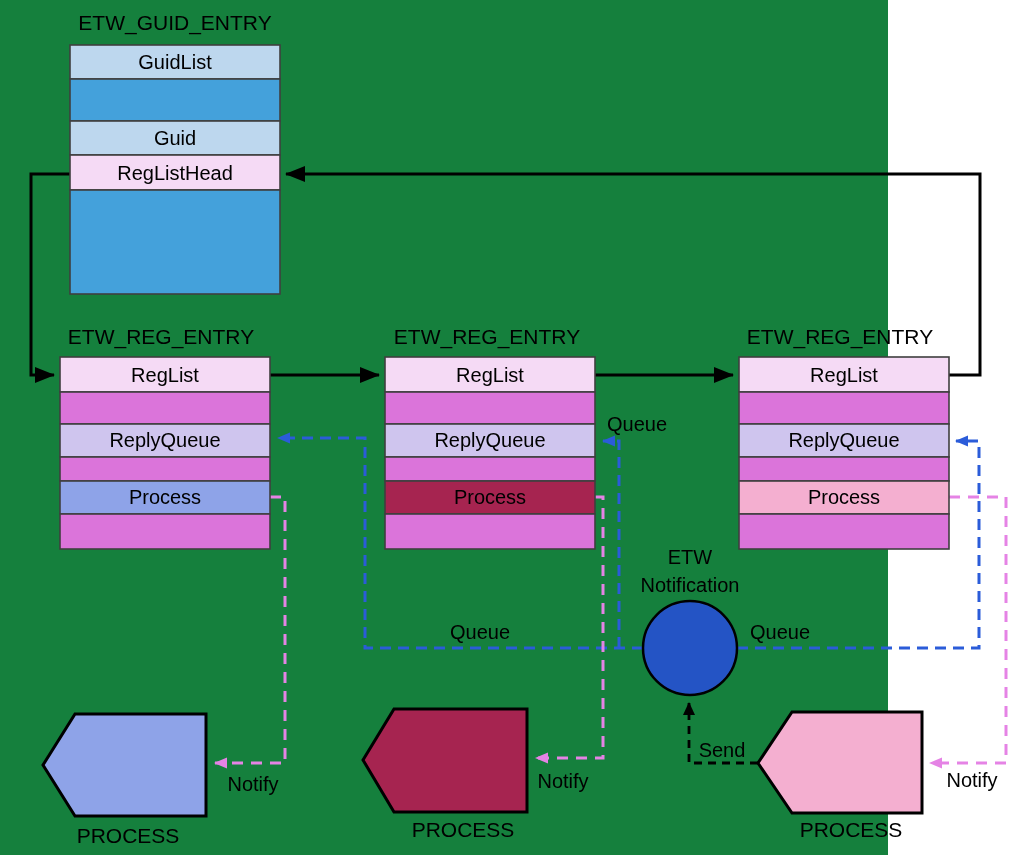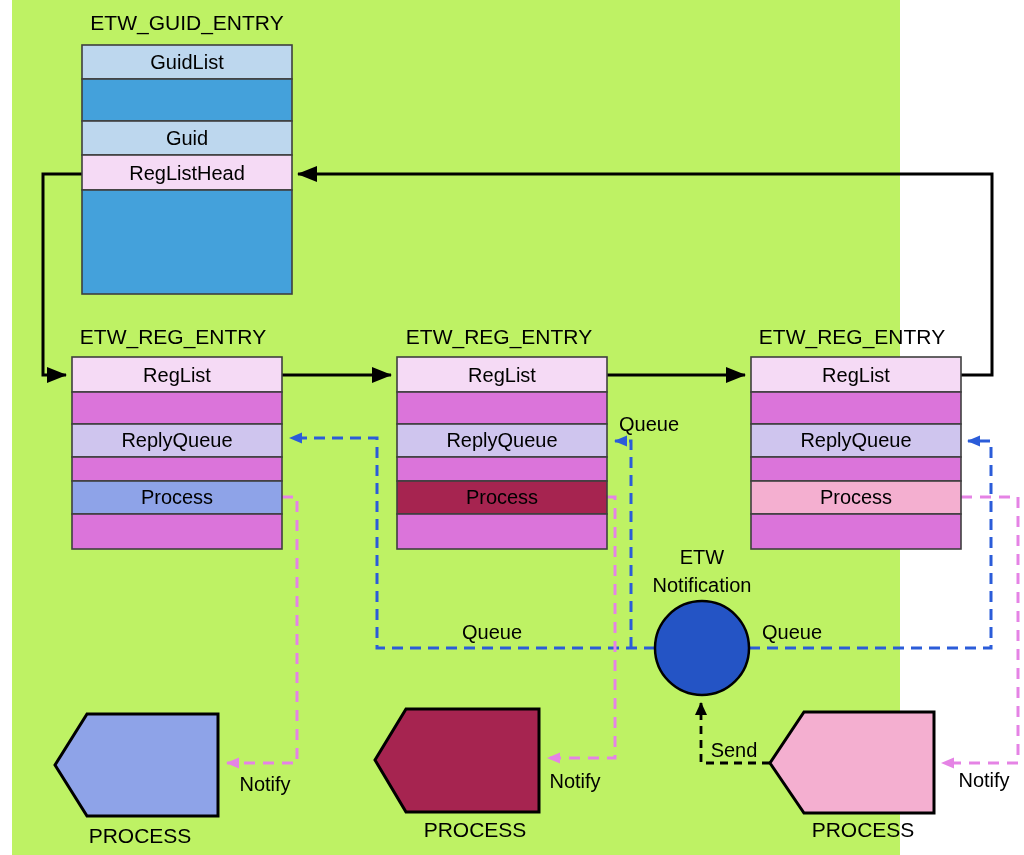--- a/index.html
+++ b/index.html
@@ -1,16 +1,16 @@
 <!DOCTYPE html>
 <html><head>
 <meta charset="utf-8">
 <style>
   html, body { margin: 0; padding: 0; background: #ffffff; }
-  .stage { width: 888px; height: 855px; position: relative; background: #bef264; margin-left: 12px; }
+  .stage { width: 888px; height: 855px; position: relative; background: #15803d; }
   svg { display: block; }
   text {
     font-family: "Liberation Sans", sans-serif;
     fill: #000000;
   }
   .title  { font-size: 21px; }
   .lbl    { font-size: 20px; }
   .edge   { font-size: 20px; }
   .proc   { font-size: 21px; }
   .cell   { stroke: #3f3f3f; stroke-width: 1.6; }

